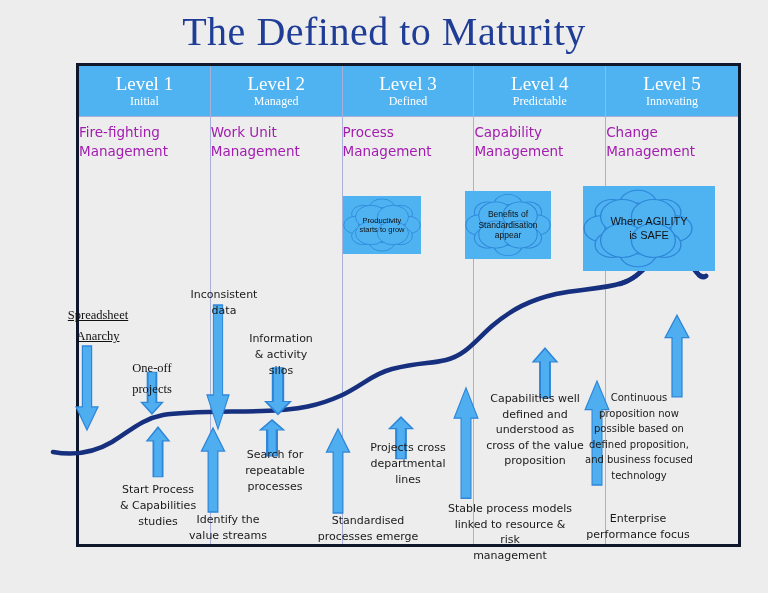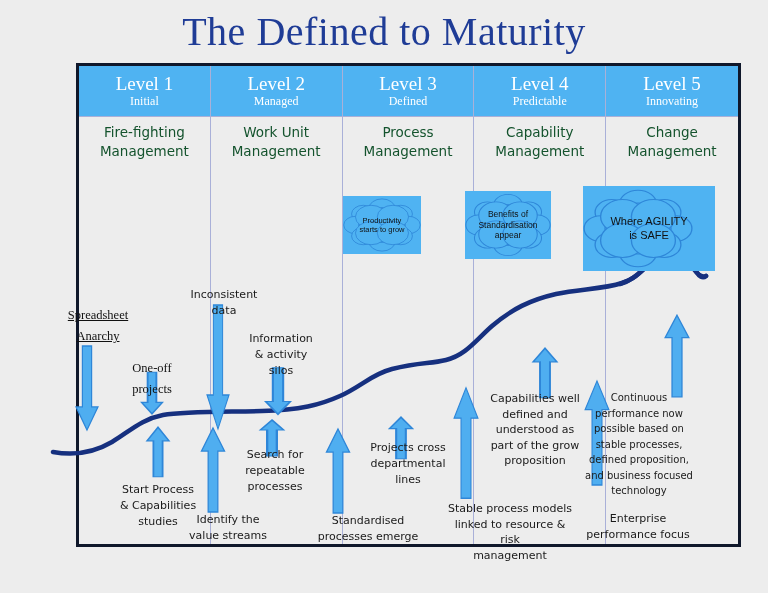--- a/index.html
+++ b/index.html
@@ -61,25 +61,24 @@
   }
   .col-header .sub {
     font-family: "Liberation Serif", serif;
     font-size: 12px;
     line-height: 14px;
   }
   .col-title {
     position: absolute;
     top: 57px;
     left: 0; right: 0;
-    text-align: center;
     font-family: "DejaVu Sans", sans-serif;
     font-size: 13.5px;
     line-height: 19px;
-    color: #14532d;
+    color: #a21caf;
   }
   
   .cloud {
     position: absolute;
     background: #4FB3F2;
     color: #111;
     display: flex;
     align-items: center;
     justify-content: center;
     text-align: center;
@@ -352,35 +351,34 @@
 <div class="note" style="left:360px; top:440px; width:96px; font-size:11px; line-height:16px;">
   <div>Projects cross</div>
   <div>departmental</div>
   <div>lines</div>
 </div>
 
 <div class="note" style="left:480px; top:391px; width:110px; font-size:11px; line-height:15.5px;">
   <div>Capabilities well</div>
   <div>defined and</div>
   <div>understood as</div>
-  <div>part of the grow</div>
+  <div>cross of the value</div>
   <div>proposition</div>
 </div>
 
 <div class="note" style="left:444px; top:501px; width:132px; font-size:11px; line-height:15.5px;">
   <div>Stable process models</div>
   <div>linked to resource &amp; risk</div>
   <div>management</div>
 </div>
 
 <div class="note" style="left:578px; top:390px; width:122px; font-size:10px; line-height:15.5px;">
   <div>Continuous</div>
-  <div>performance now</div>
+  <div>proposition now</div>
   <div>possible based on</div>
-  <div>stable processes,</div>
   <div>defined proposition,</div>
   <div>and business focused</div>
   <div>technology</div>
 </div>
 
 <div class="note" style="left:580px; top:511px; width:116px; font-size:11px; line-height:16px;">
   <div>Enterprise</div>
   <div>performance focus</div>
 </div>
 

